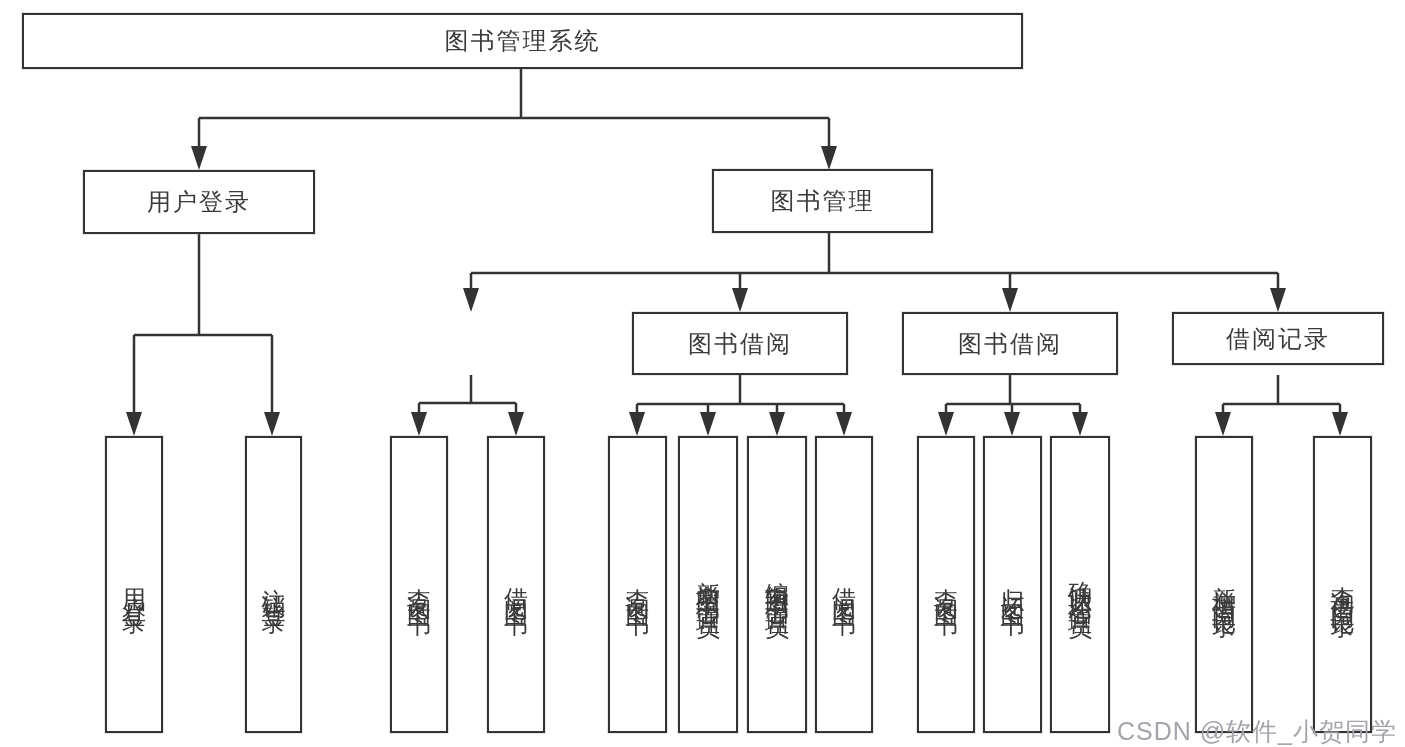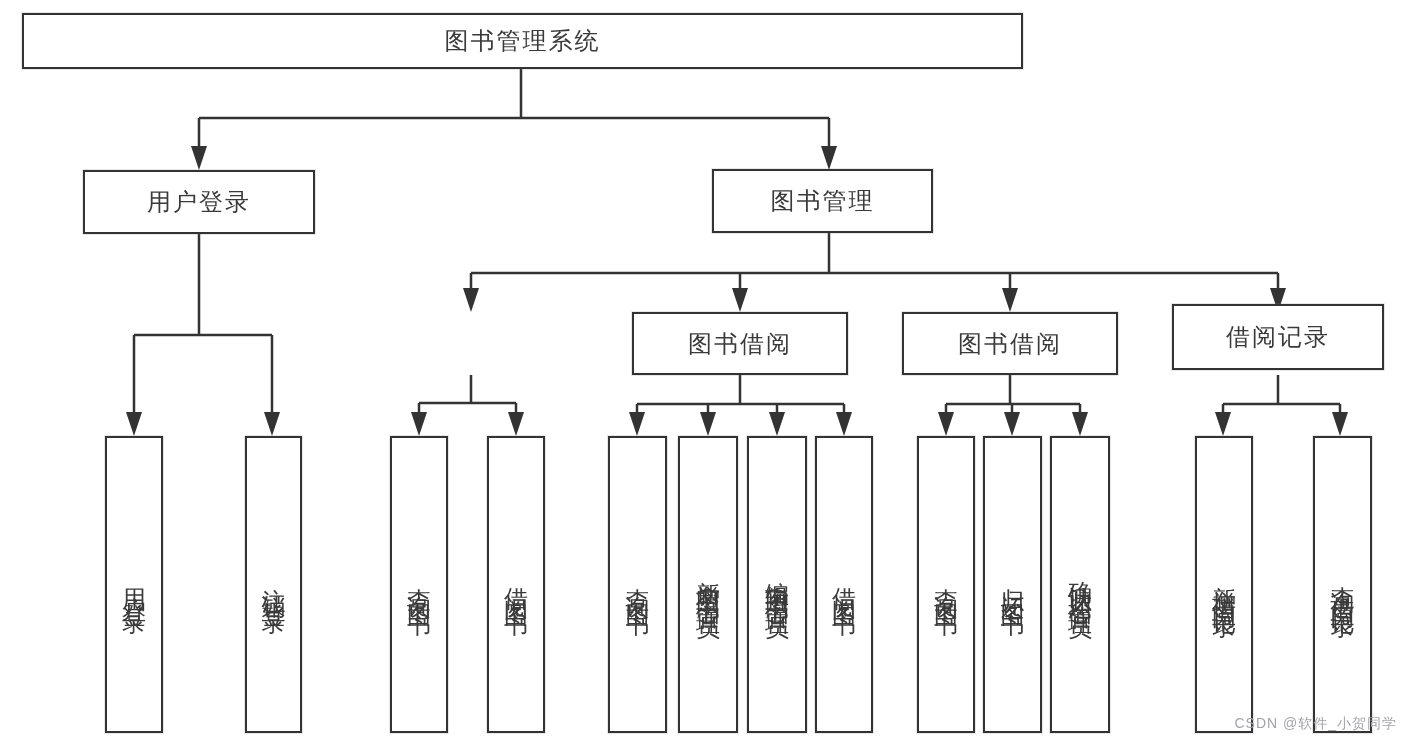--- a/index.html
+++ b/index.html
@@ -14,21 +14,21 @@
   }
   .h-label{font-size:24px;letter-spacing:2px;color:#3a3a3a;white-space:nowrap;}
   .v-label{
     writing-mode:vertical-rl;text-orientation:mixed;
     font-size:24px;letter-spacing:8px;color:#3a3a3a;line-height:1;
   }
   .v-label.mid{letter-spacing:6px;}
   .v-label.tight{letter-spacing:5px;}
   .watermark{
     position:absolute;top:715px;right:8px;
-    font-size:14px;letter-spacing:1px;color:#a3a3ab;margin-left:28px;
+    font-size:25px;letter-spacing:1px;color:#a3a3ab;margin-left:28px;
   }
 </style>
 </head>
 <body>
 
 <div class="stage">
 
   <svg class="connectors" viewBox="0 0 1405 747" xmlns="http://www.w3.org/2000/svg">
     <path fill="none" stroke="#333" stroke-width="2.5" d="
       M521,69 V118 M199,118 H829 M199,118 V150 M829,118 V150
@@ -71,21 +71,21 @@
   <div class="box" style="left:712px;top:169px;width:221px;height:64px;">
     <span class="h-label">图书管理</span>
   </div>
 
   <div class="box" style="left:632px;top:312px;width:216px;height:63px;text-align:right;">
     <span class="h-label">图书借阅</span>
   </div>
   <div class="box" style="left:902px;top:312px;width:216px;height:63px;">
     <span class="h-label">图书借阅</span>
   </div>
-  <div class="box" style="left:1172px;top:304px;width:212px;height:66px;">
+  <div class="box" style="left:1172px;top:312px;width:212px;height:53px;">
     <span class="h-label">借阅记录</span>
   </div>
 
   <div class="box" style="left:105px;top:436px;width:58px;height:297px;">
     <span class="v-label">用户登录</span>
   </div>
   <div class="box" style="left:245px;top:436px;width:57px;height:297px;">
     <span class="v-label">注销登录</span>
   </div>
   <div class="box" style="left:390px;top:436px;width:58px;height:297px;">

